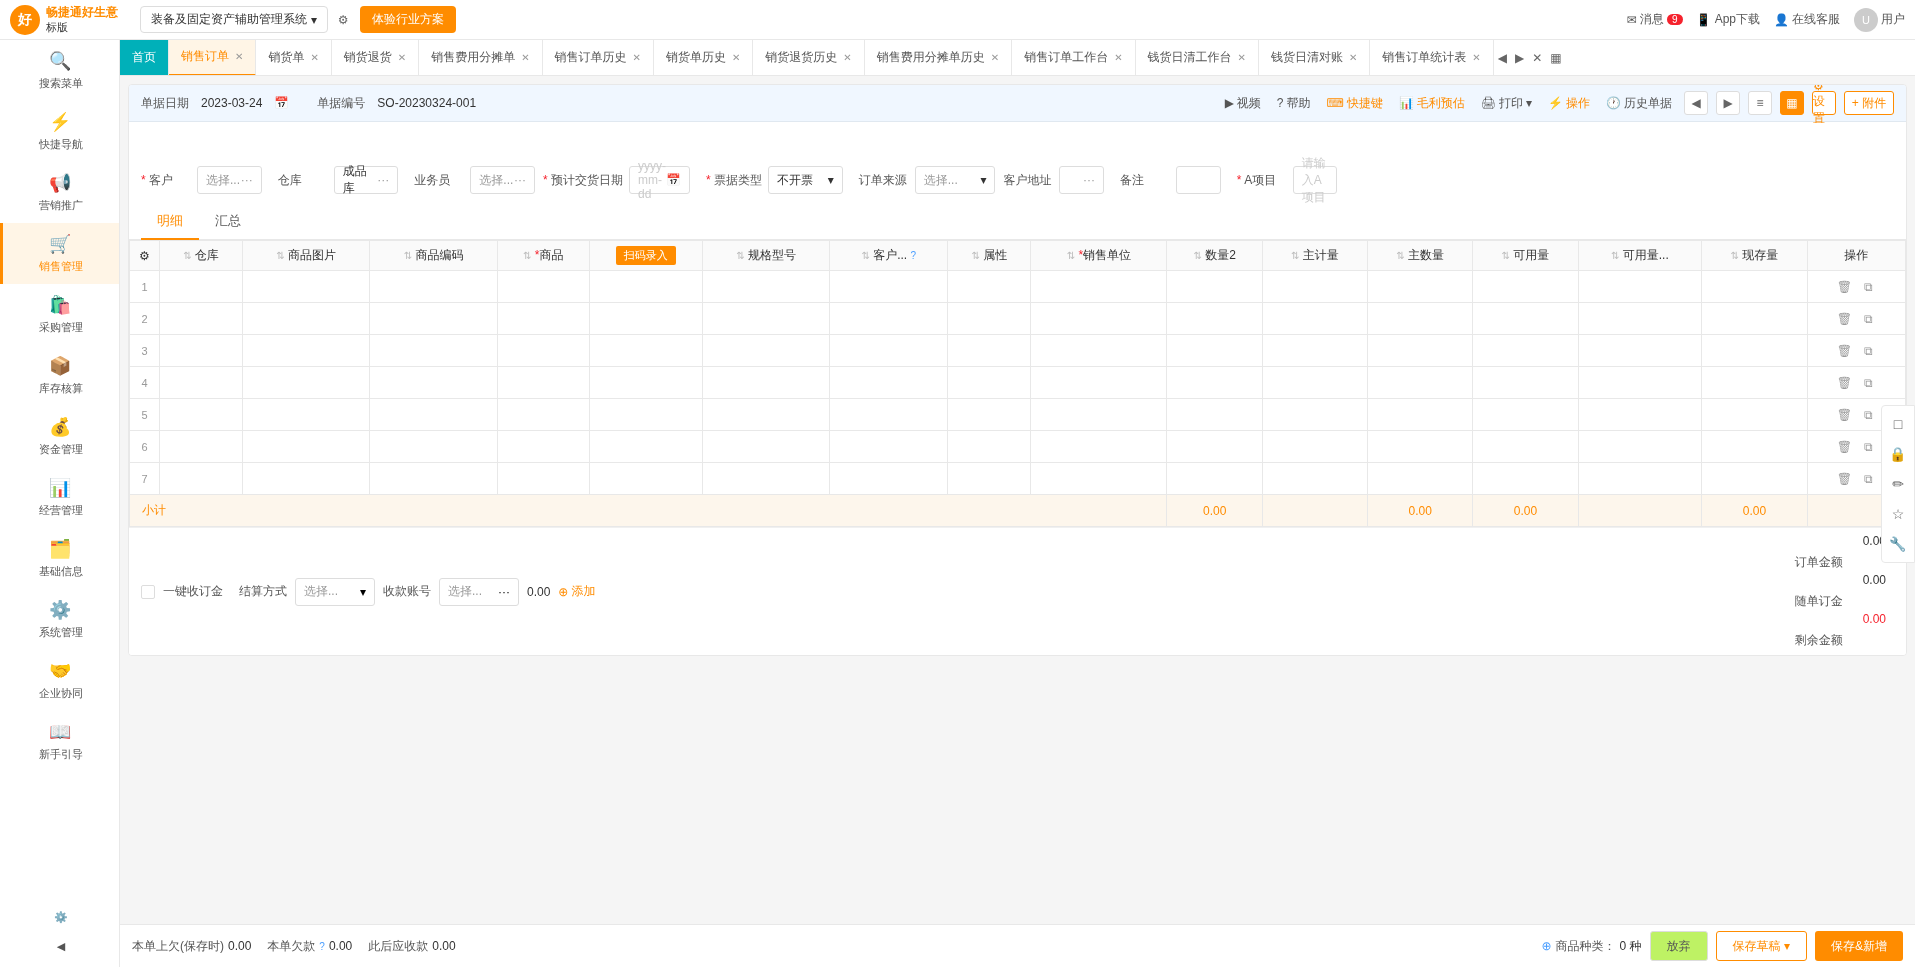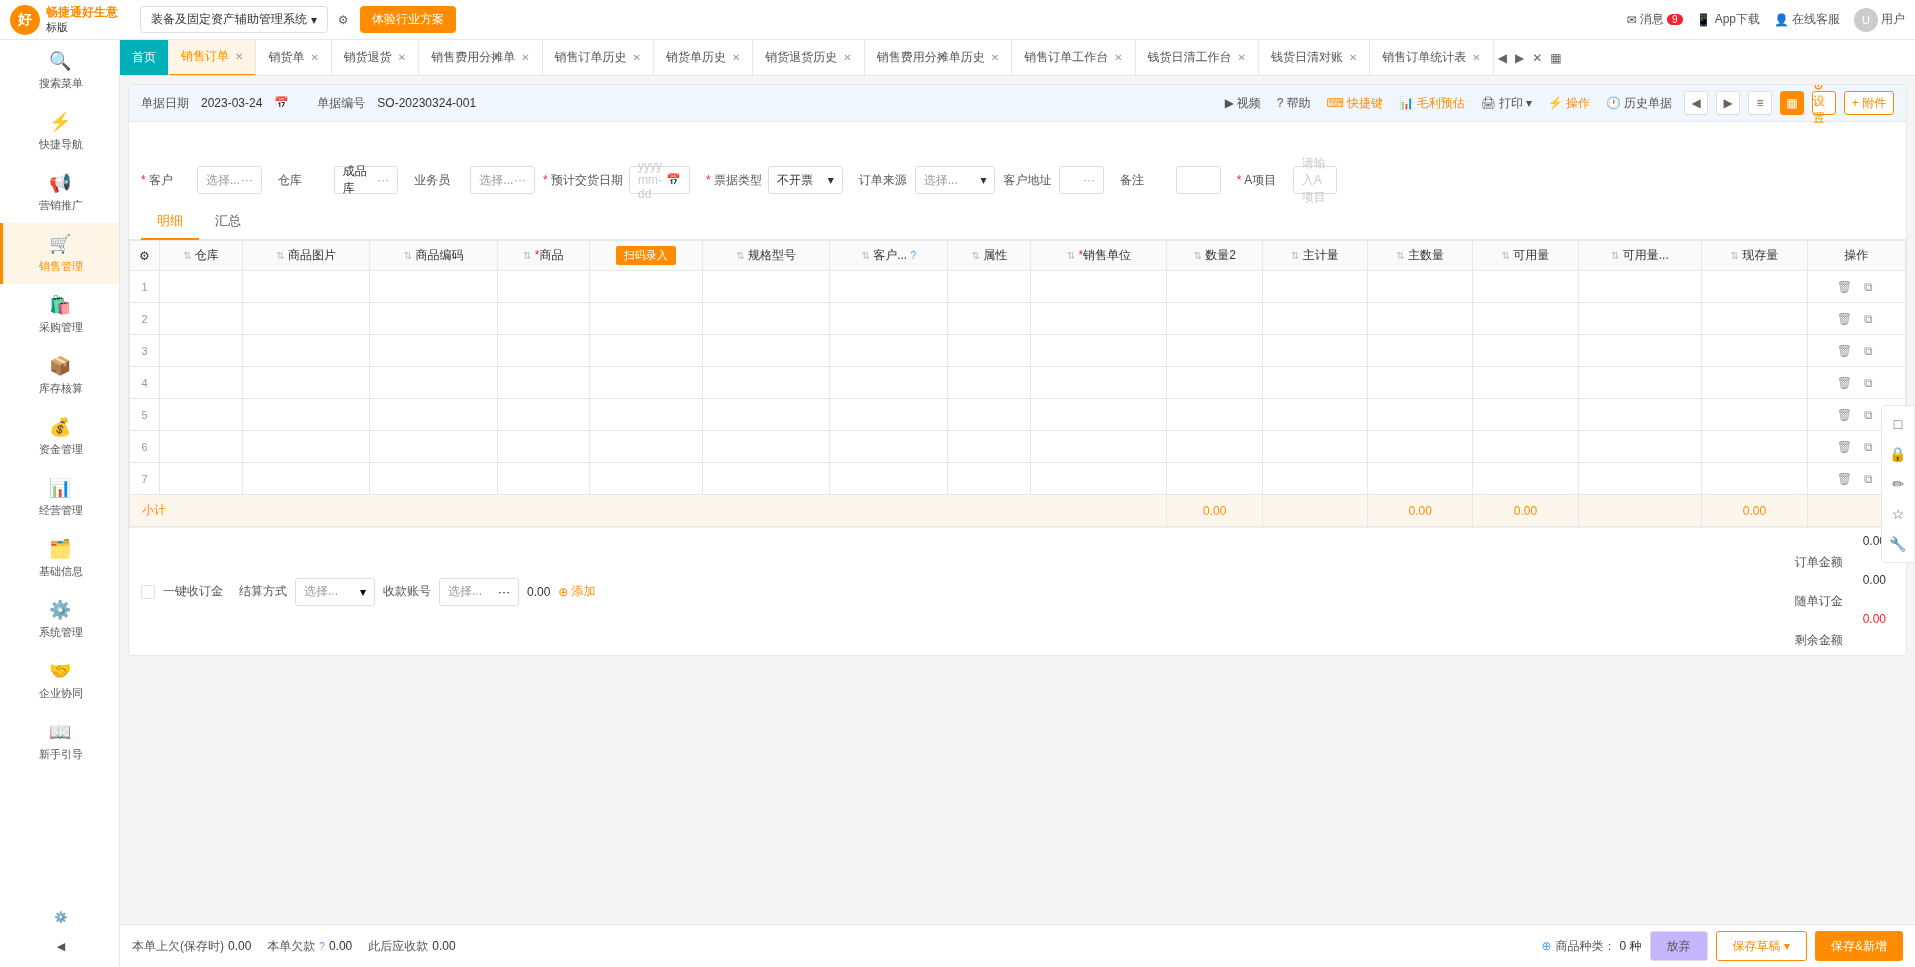--- a/index.html
+++ b/index.html
@@ -429,21 +429,21 @@
       margin-left: auto;
       display: flex;
       align-items: center;
       gap: 8px;
     }
     .btn-discard {
       height: 30px;
       padding: 0 16px;
       border: 1px solid #ddd;
       border-radius: 3px;
-      background: #c4b5fd;
+      background: #bef264;
       color: #555;
       cursor: pointer;
       font-size: 12px;
     }
     .btn-save-draft {
       height: 30px;
       padding: 0 16px;
       border: 1px solid #ff8c00;
       border-radius: 3px;
       background: #fff;

